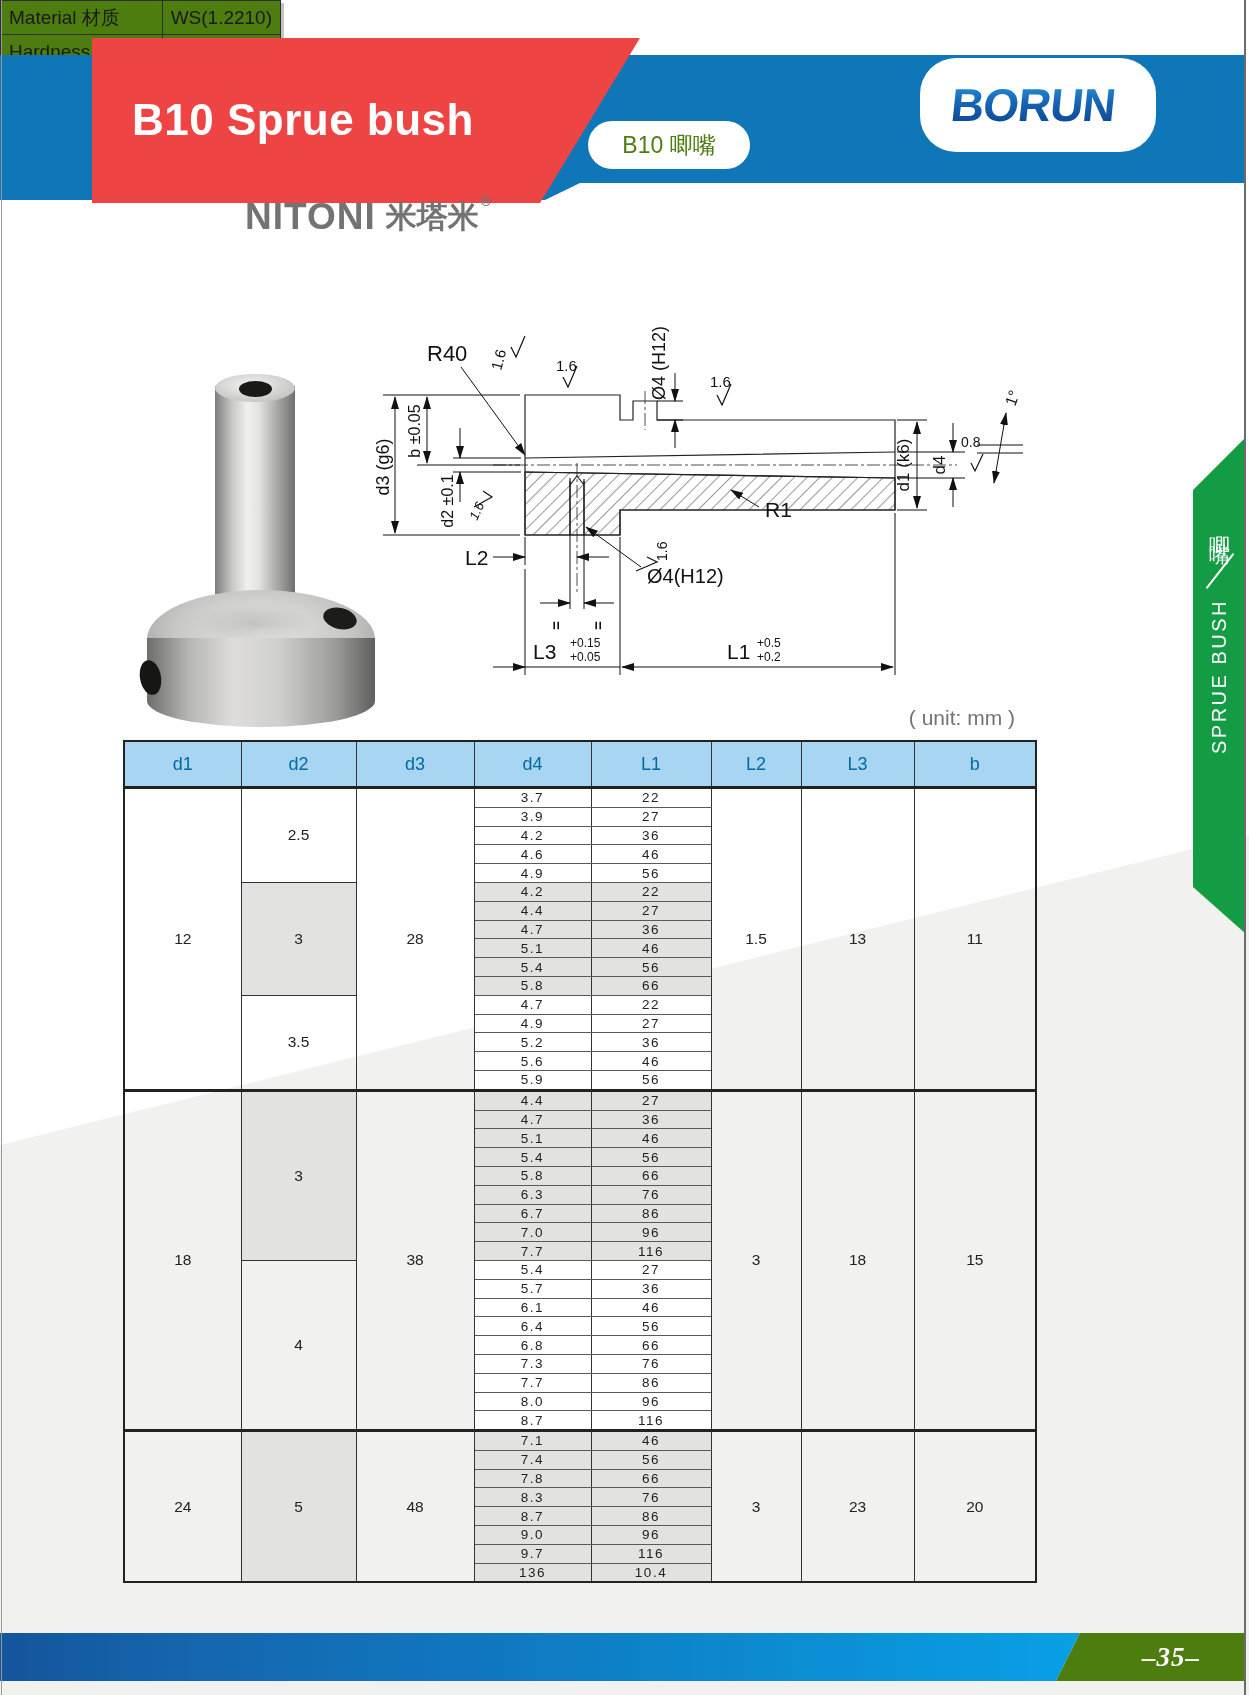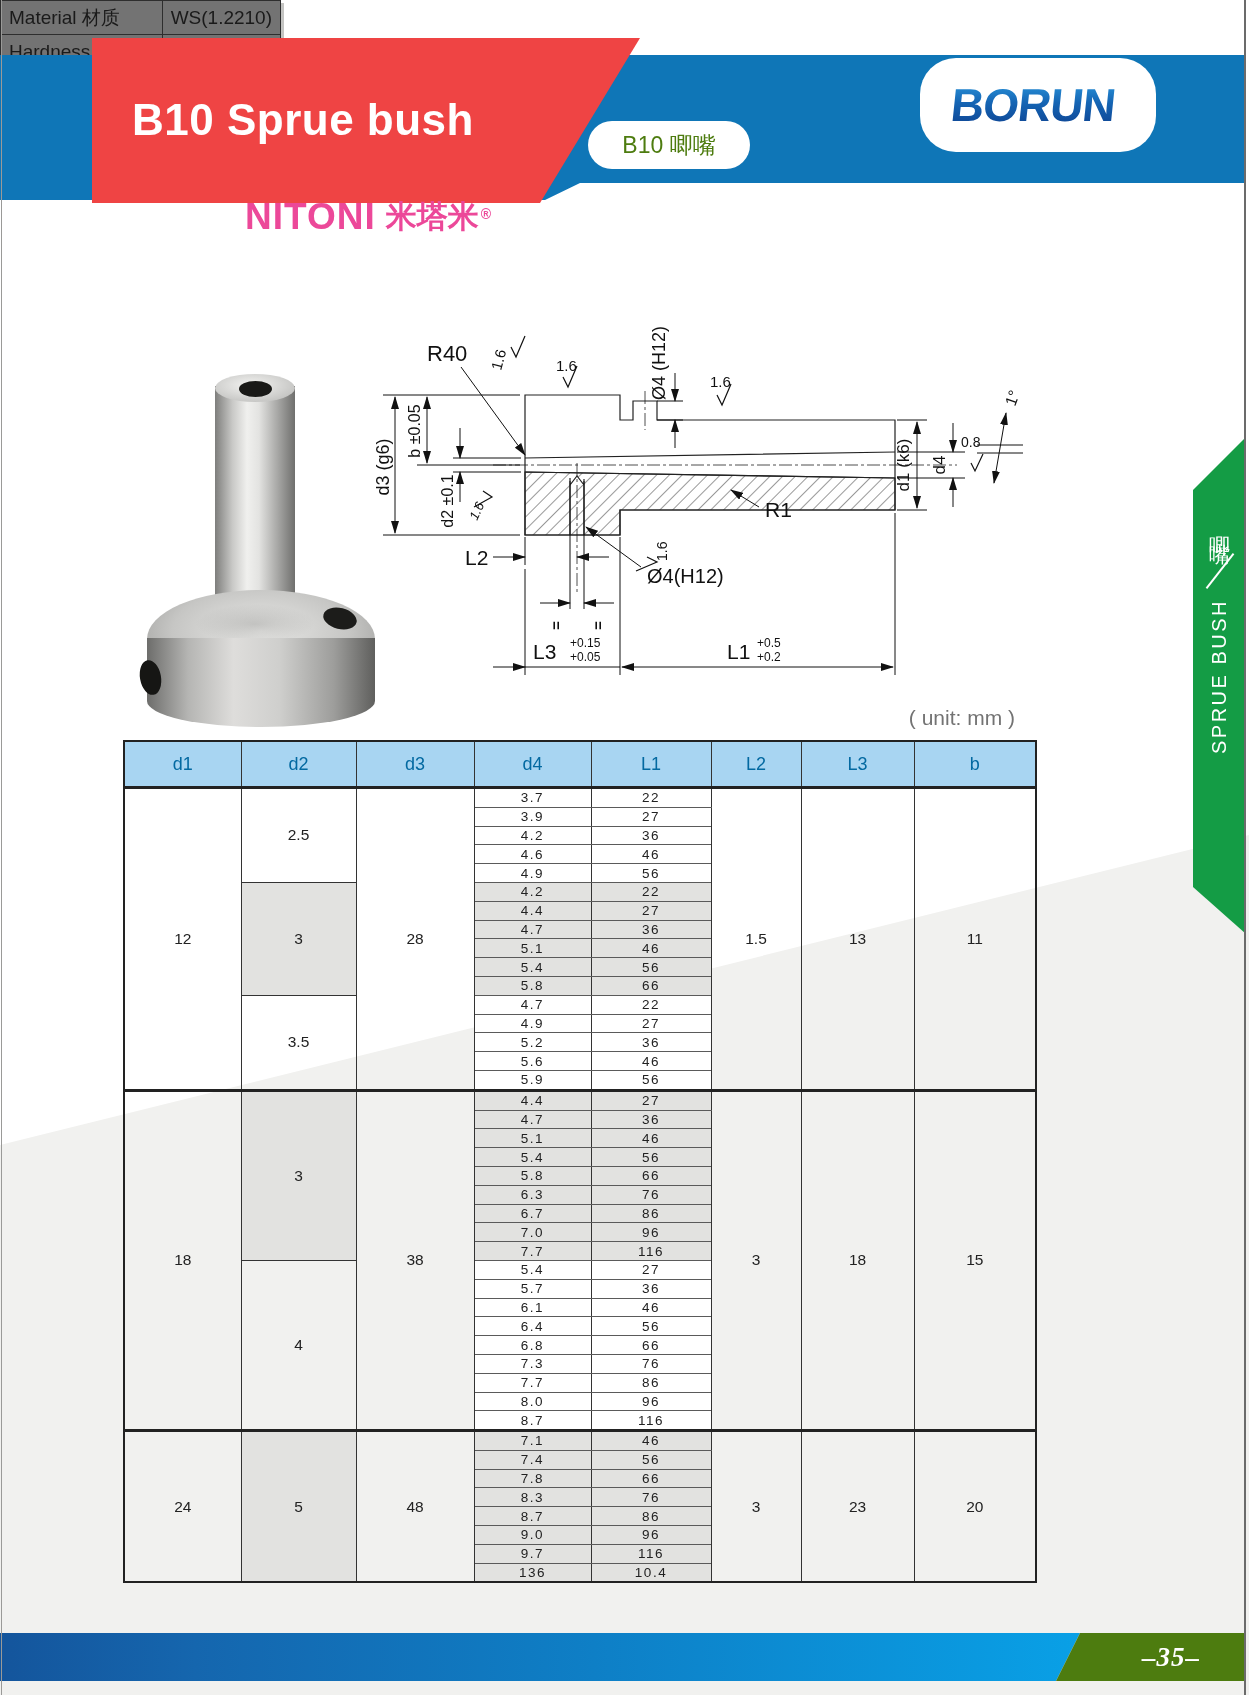--- a/index.html
+++ b/index.html
@@ -17,27 +17,27 @@
   .band{left:0;top:55px;width:1246px;height:145px;background:#0f76b7;
         clip-path:polygon(0 0,100% 0,100% 128px,580px 128px,545px 145px,0 145px);}
   .title-box{left:92px;top:38px;width:548px;height:165px;background:#ef4444;
              clip-path:polygon(0 0,100% 0,448px 100%,0 100%);}
   .title-box span{position:absolute;left:40px;top:0;line-height:163px;color:#fff;
                   font-size:44px;font-weight:bold;letter-spacing:.5px;white-space:nowrap;}
   .pill{left:588px;top:121px;width:162px;height:48px;background:#fff;border-radius:24px;
         display:flex;align-items:center;justify-content:center;font-size:23px;color:#4d7c0f;}
   .borun-box{left:920px;top:58px;width:236px;height:94px;background:#fff;border-radius:36px;}
 
-  .nitoni{left:245px;top:196px;display:flex;align-items:flex-end;color:#ec4899;}
+  .nitoni{left:245px;top:196px;display:flex;align-items:center;color:#737373;}
   .nitoni .en{font-size:37px;font-weight:900;letter-spacing:1px;}
   .nitoni .zh{font-size:31px;font-weight:bold;margin-left:10px;}
   .nitoni .reg{font-size:14px;font-weight:bold;margin-left:2px;transform:translateY(-16px);}
 
   
-  .spec{left:792px;top:198px;width:281px;border-collapse:collapse;background:#737373;
+  .spec{left:792px;top:198px;width:281px;border-collapse:collapse;background:#4d7c0f;
         box-shadow:3px 3px 0 #c4c4c2;}
   .spec td{border:1px solid #2e2e2e;font-size:19px;height:33px;padding:0 8px;white-space:nowrap;}
   .spec td.lab{width:150px;}
 
   
   .unit{left:815px;top:706px;width:200px;text-align:right;font-size:21px;color:#737373;}
 
   
   table.size{left:123px;top:740px;border-collapse:collapse;table-layout:fixed;width:912px;
              position:absolute;border:2px solid #222;background:transparent;}

